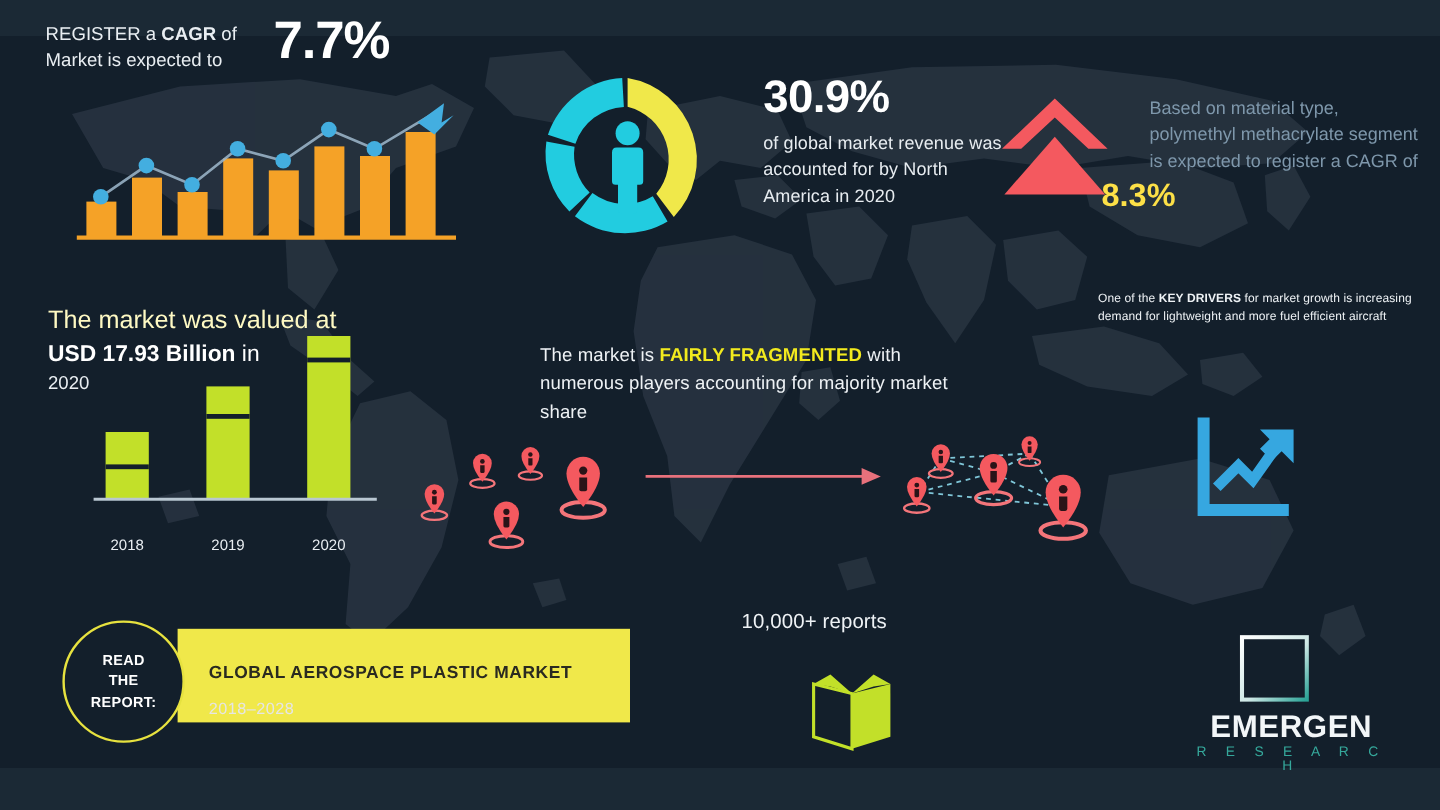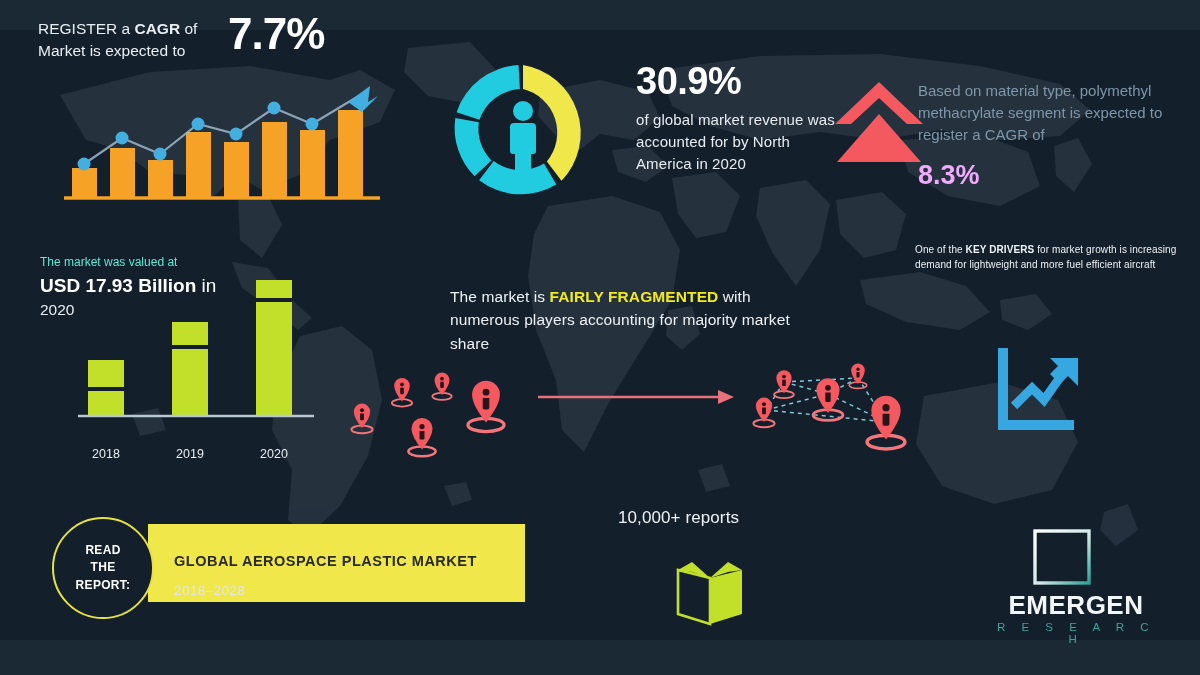--- a/index.html
+++ b/index.html
@@ -29,26 +29,26 @@
   
   #naBlock{left:636px;top:62px;width:200px;}
   #naValue{font-size:38px;font-weight:bold;color:#ffffff;letter-spacing:-.5px;line-height:1;}
   #naText{font-size:15px;color:#e7ecf0;line-height:1.45;margin-top:9px;}
 
   
   #chevrons{left:833px;top:78px;width:92px;height:92px;}
 
   
   #matBlock{left:918px;top:80px;width:268px;}
-  #matText{font-size:15px;color:#7e97ab;line-height:1.45;}
-  #matValue{font-size:27px;font-weight:bold;color:#f0abfc;margin-top:16px;line-height:1.1;}
+  #matText{font-size:15px;color:#7e97ab;line-height:1.45;margin-left:40px;}
+  #matValue{font-size:27px;font-weight:bold;color:#fde047;margin-top:4px;line-height:1.1;}
 
   
   #valBlock{left:40px;top:255px;width:260px;}
-  #valLine1{font-size:12px;color:#5eead4;}
+  #valLine1{font-size:21px;color:#fef9c3;}
   #valLine2{font-size:19px;color:#ffffff;margin-top:4px;line-height:1.35;}
   #valLine2 .b{font-weight:bold;}
 
   
   #greenChart{left:60px;top:270px;width:270px;height:175px;}
   .gLabel{position:absolute;font-size:12.5px;color:#e9eef2;text-align:center;width:60px;top:153px;margin-top:24px;}
 
   
   #fragBlock{left:450px;top:285px;width:352px;}
   #fragBlock .t{font-size:15.5px;line-height:1.5;}

